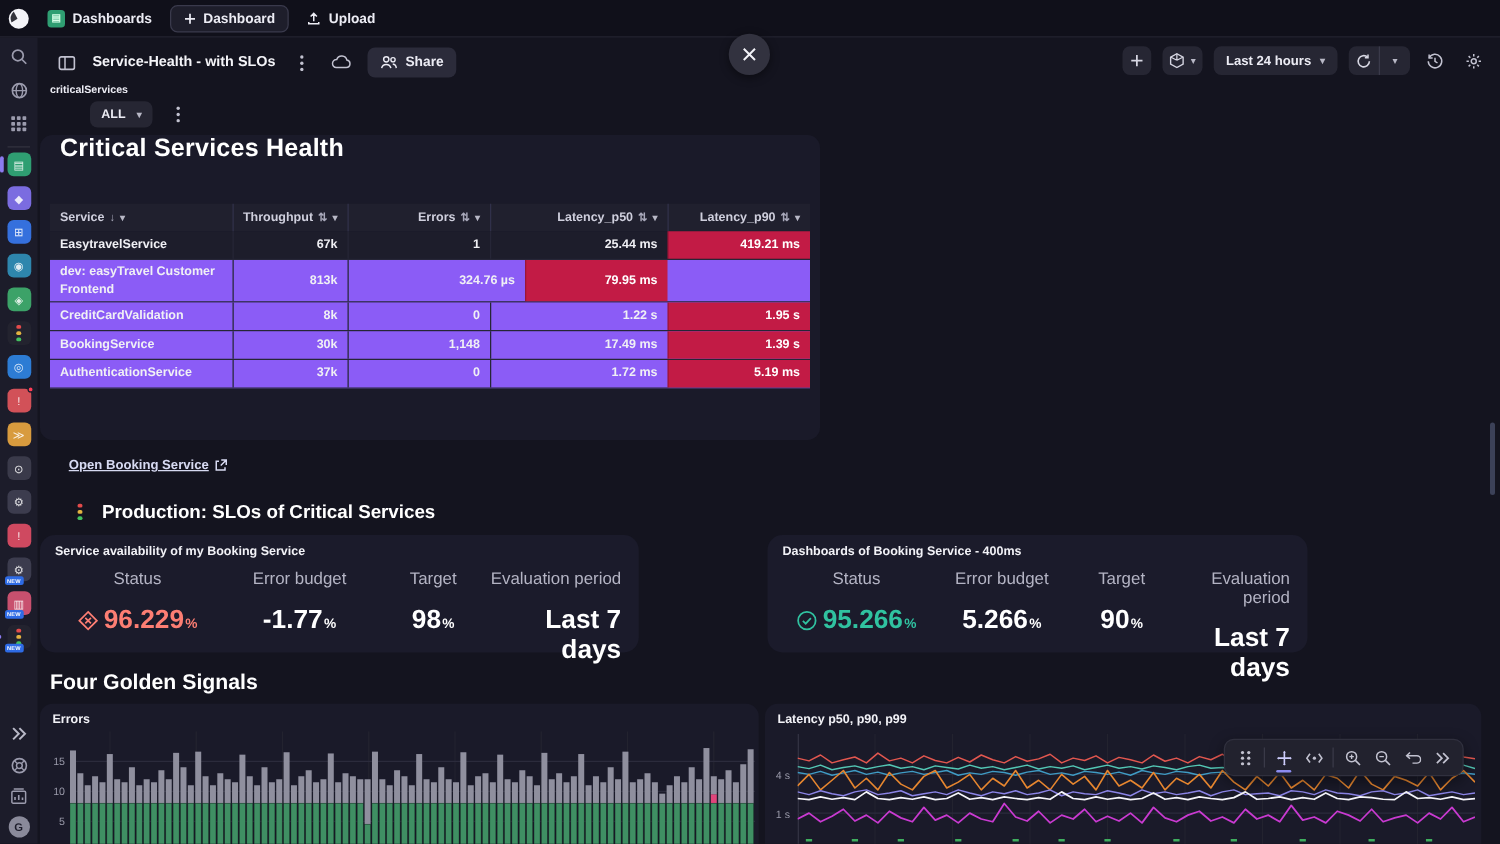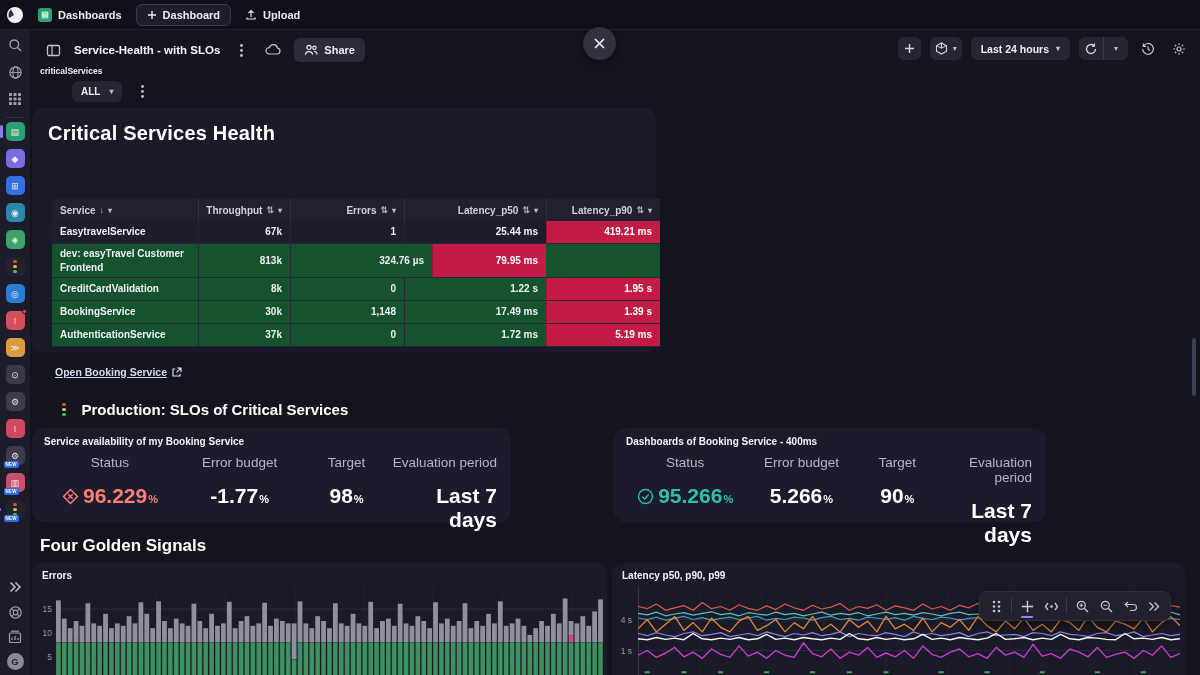--- a/index.html
+++ b/index.html
@@ -64,28 +64,28 @@
 
   .filter-block { position:absolute; left:10px; top:36px; }
   .filter-label { font-size:8.5px; font-weight:700; color:#ececf4; margin-bottom:4px; }
   .filter-row { display:flex; align-items:center; gap:9px;margin-left:32px; }
   .all-btn { display:flex; align-items:center; gap:9px; height:21px; padding:0 9px; background:#262633; border-radius:6px;
              font-size:10px; font-weight:800; color:#ececf4; cursor:pointer; }
 
   
   .tile { position:absolute; background:#1a1a29; border-radius:10px; }
   .tile-table { left:2px; top:78px; width:624px; height:244px; }
-  .table-title { position:absolute; left:16px; top:14px; font-size:20px; font-weight:700; letter-spacing:.2px; color:#fff; }
-  .ttable { position:absolute; left:20px; top:55px; width:608px; font-size:10px;margin-top:36px; }
+  .table-title { position:absolute; left:16px; top:0; font-size:20px; font-weight:700; letter-spacing:.2px; color:#fff; }
+  .ttable { position:absolute; left:8px; top:55px; width:608px; font-size:10px; }
   .thead { display:flex; background:#20202e; height:22px; }
   .hcell { display:flex; align-items:center; gap:4px; color:#cfcfdd; font-weight:700; padding:0 8px; border-left:1px solid #30304a; cursor:pointer; }
   .hcell:first-child { border-left:none; }
   .hcell.num { justify-content:flex-end;align-items:center; }
   .sortg { font-size:9px; color:#a8a8ba; }
-  .trow { display:flex; border-bottom:1px solid #262637; background:#14532d; min-height:23px; cursor:pointer; }
+  .trow { display:flex; border-bottom:1px solid #262637; background:#8b5cf6; min-height:23px; cursor:pointer; }
   .trow:first-child { background:#1d1d2b; }
   .tcell { display:flex; align-items:center; padding:3px 8px; font-weight:700; color:#f0f0f5; border-left:1px solid #262637; line-height:1.35; }
   .tcell:first-child { border-left:none; }
   .tcell.num { justify-content:flex-end; }
   .c0 { width:146px; } .c1 { width:92px; } .c2 { width:114px; } .c3 { width:142px; } .c4 { width:114px; }
   .alert { background:#c21b45; color:#fff; border-left-color:rgba(0,0,0,.2); }
 
   .link-row { position:absolute; left:25px; top:336px; display:flex; align-items:center; gap:4px; cursor:pointer; }
   .link-row a { color:#d7daf2; font-size:10.5px; font-weight:700; text-decoration:underline; }
 

